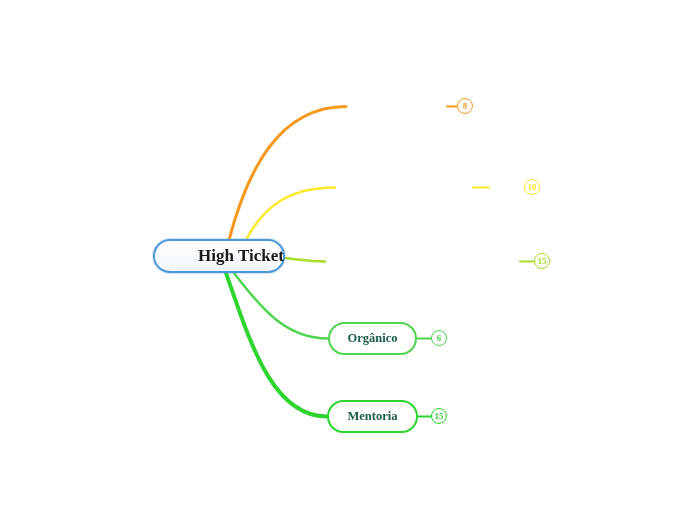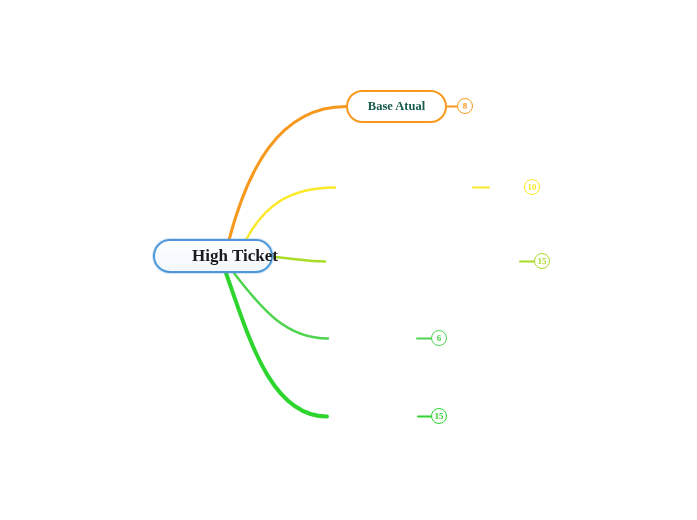--- a/index.html
+++ b/index.html
@@ -25,21 +25,21 @@
     align-items: center;
     justify-content: center;
     background: #ffffff;
     border-radius: 17px;
     font-weight: bold;
     white-space: nowrap;
     cursor: default;
   }
   .root-node {
     left: 153px; top: 239px;
-    width: 120px; height: 34px;
+    width: 132px; height: 34px;
     border: 2px solid #4e97d8;
     background: linear-gradient(180deg, #ffffff 0%, #f1f7fc 100%);
     font-size: 17px;
     color: #1a1a1a;
     box-shadow: 0 0 0 1px rgba(78,151,216,0.25);
     padding-left: 44px;
   }
   .branch-node {
     height: 33px;
     border: 2px solid;
@@ -88,22 +88,25 @@
     <path d="M473,187.5 L489,187.5" stroke-width="2" style="stroke: rgb(251, 233, 41);"></path>
     <path d="M520,261.5 L535,261.5" stroke-width="2" style="stroke: rgb(169, 220, 39);"></path>
     <path d="M417,338.5 L432,338.5" stroke-width="2" style="stroke: rgb(79, 212, 79);"></path>
     <path d="M418,416.5 L432,416.5" stroke-width="2" style="stroke: rgb(46, 213, 46);"></path>
   </svg>
 
   <div class="node root-node">
     <span>High Ticket</span>
   </div>
 
-  <div class="node branch-node bn-0" style="border-color: rgb(247, 153, 31); color: rgb(24, 92, 74);">
-    <span>Base Atual</span>
+  <div class="node branch-node bn-3" style="border-color: rgb(79, 212, 79); color: rgb(24, 92, 74);">
+    <span>Orgânico</span>
+  </div>
+  <div class="node branch-node bn-4" style="border-color: rgb(46, 213, 46); color: rgb(24, 92, 74);">
+    <span>Mentoria</span>
   </div>
 
   <div class="badge bg-0" style="border-color: rgb(247, 153, 31); color: rgb(247, 153, 31);">
     <span>8</span>
   </div>
   <div class="badge bg-1" style="border-color: rgb(251, 233, 41); color: rgb(251, 233, 41);">
     <span>10</span>
   </div>
   <div class="badge bg-2" style="border-color: rgb(169, 220, 39); color: rgb(169, 220, 39);">
     <span>15</span>

